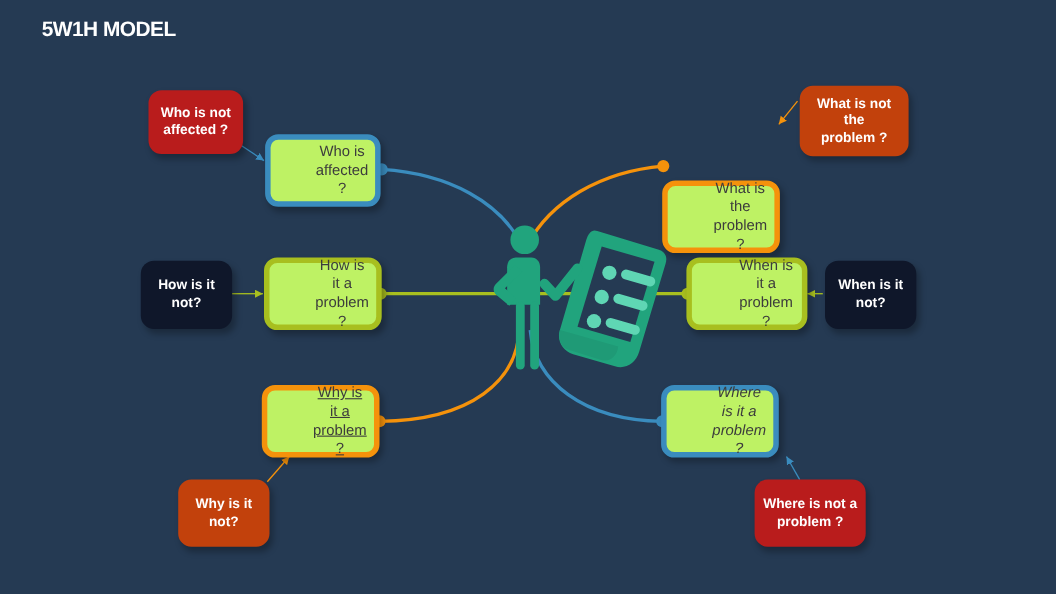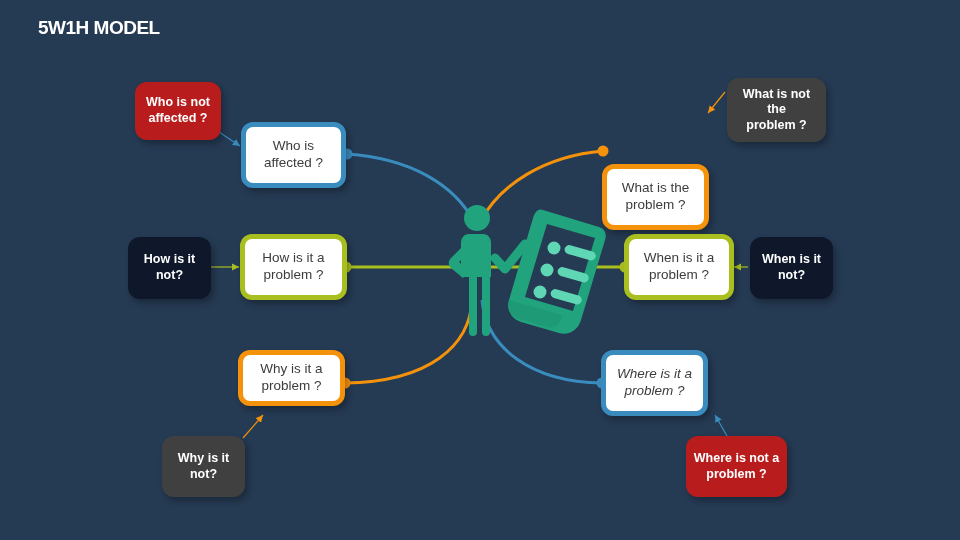--- a/index.html
+++ b/index.html
@@ -45,42 +45,43 @@
     align-items: center;
     justify-content: center;
     text-align: center;
     border-radius: 12px;
     line-height: 1.25;
   }
   .node .label { display: block; padding: 0 6px; }
 
   
   .node.main {
-    background: #ffffff;
+    background: #bef264;
     color: #3c3c3c;
     font-size: 13.5px;
     border-style: solid;
     border-width: 5px;
     box-shadow: 3px 4px 6px rgba(0,0,0,0.28);
+    padding-left: 35px;
   }
   
   .node.sub {
     color: #ffffff;
     font-size: 12.5px;
     font-weight: bold;
     border: none;
     box-shadow: 3px 4px 6px rgba(0,0,0,0.28);
   }
 
   .b-blue   { border-color: #3a8cbe; }
   .b-orange { border-color: #f5920b; }
   .b-olive  { border-color: #a8bf1f; align-items: center; }
 
   .f-blue   { background: #b91c1c; }
-  .f-orange { background: #404040; }
+  .f-orange { background: #c2410c; }
   .f-olive  { background: #0f172a; }
 
   
   #center-illustration {
     position: absolute;
     left: 447px;
     top: 196px;
     width: 180px;
     height: 148px;
   }
@@ -194,21 +195,21 @@
   </div>
 
   <div class="node main b-olive" style="left:624px; top:234px; width:110px; height:66px;">
     <span class="label">When is it a<br>problem ?</span>
   </div>
 
   <div class="node sub f-olive" style="left:750px; top:237px; width:83px; height:62px;">
     <span class="label">When is it<br>not?</span>
   </div>
 
-  <div class="node main b-orange" style="left:238px; top:350px; width:107px; height:56px;">
+  <div class="node main b-orange" style="left:238px; top:350px; width:107px; height:66px;text-decoration:underline;">
     <span class="label">Why is it a<br>problem ?</span>
   </div>
 
   <div class="node sub f-orange" style="left:162px; top:436px; width:83px; height:61px;">
     <span class="label">Why is it<br>not?</span>
   </div>
 
   <div class="node main b-blue" style="left:601px; top:350px; width:107px; height:66px;font-style:italic;">
     <span class="label">Where is it a<br>problem ?</span>
   </div>

